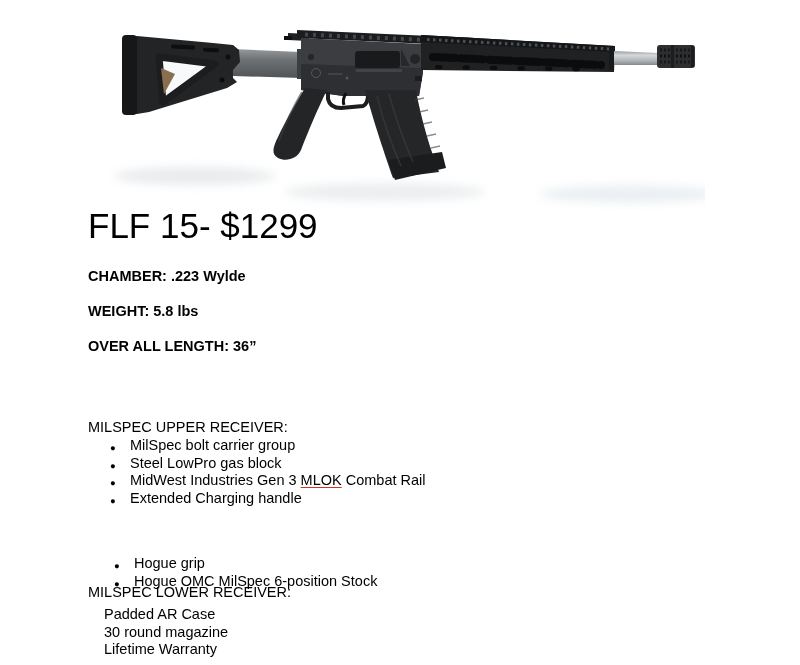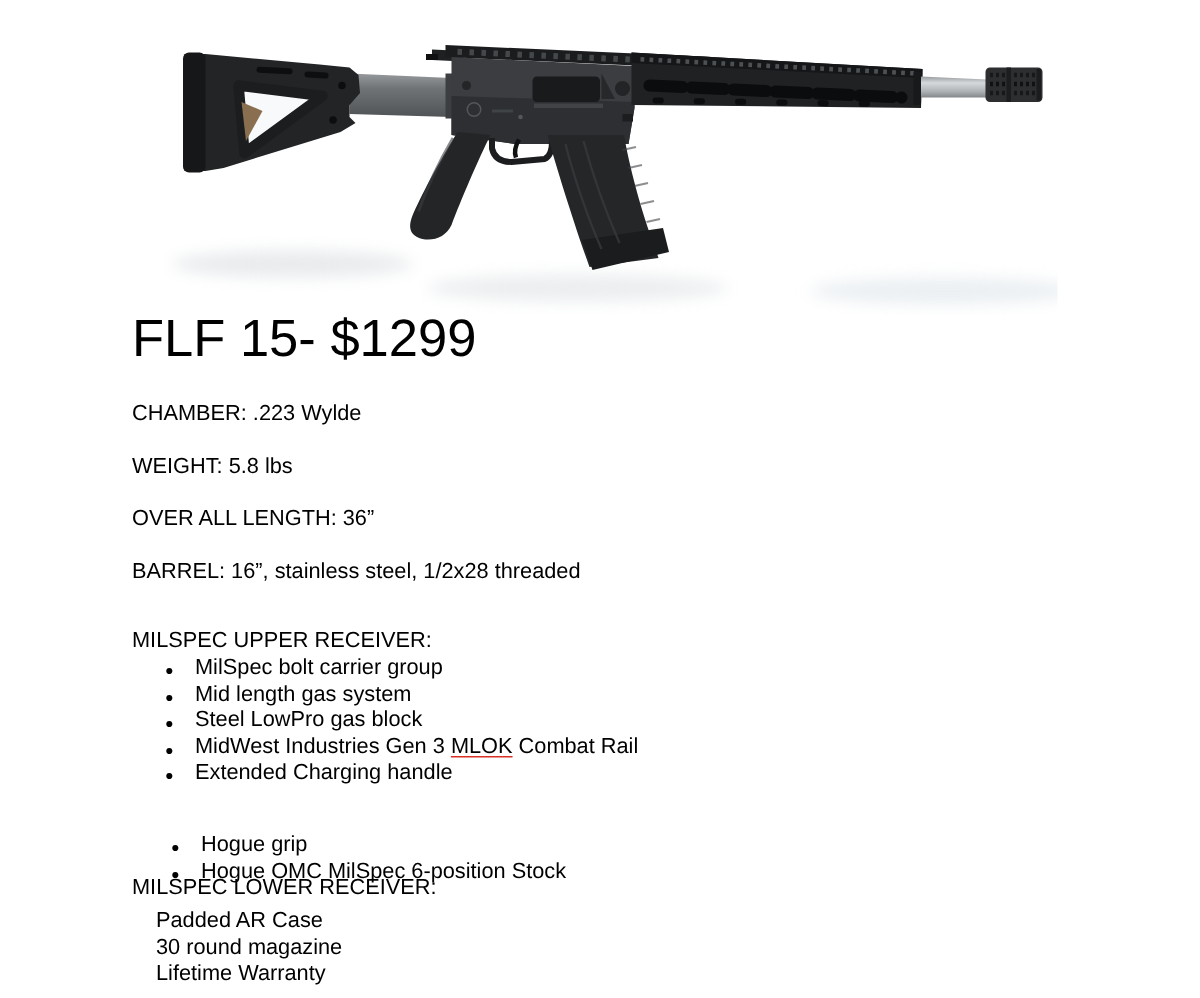--- a/index.html
+++ b/index.html
@@ -11,21 +11,21 @@
     position: relative;
     overflow: hidden;
   }
   .abs { position: absolute; }
   .title {
     left: 88px; top: 208px;
     font-size: 35px; line-height: 1;
     font-weight: 400; white-space: nowrap;
   }
   .body-text { font-size: 14.5px; line-height: 17.5px; white-space: nowrap; }
-  .specs { left: 88px; top: 268px; }
+  .specs { left: 88px; top: 268px; font-weight: bold; }
   .specs .spec-line { margin-bottom: 17.5px; }
   .upper-heading { left: 88px; top: 419px; }
   .upper-list { left: 84px; top: 437px; }
   .lower-heading { left: 88px; top: 537px; margin-top: 47px; }
   .lower-list { left: 88px; top: 555px; }
   .included { left: 104px; top: 606px; }
   ul.bullets { list-style: none; margin: 0; padding: 0; }
   ul.bullets li { position: relative; padding-left: 46px; }
   ul.bullets li::before {
     content: "\25CF";
@@ -141,28 +141,26 @@
     <rect x="606" y="46" width="3" height="21" fill="#1a1c1e"></rect>
   </g>
 </svg>
 
 <div class="abs title">FLF 15- $1299</div>
 
 <div class="abs specs body-text">
   <div class="spec-line">CHAMBER: .223 Wylde</div>
   <div class="spec-line">WEIGHT: 5.8 lbs</div>
   <div class="spec-line">OVER ALL LENGTH: 36”</div>
-  <div class="spec-line">BARREL: 16”, stainless steel, 1/2x28 threaded</div>
 </div>
 
 <div class="abs upper-heading body-text">MILSPEC UPPER RECEIVER:</div>
 
 <ul class="abs upper-list bullets body-text">
   <li>MilSpec bolt carrier group</li>
-  <li>Mid length gas system</li>
   <li>Steel LowPro gas block</li>
   <li><span>MidWest Industries Gen 3 </span><span class="misspell" style="text-decoration-color: rgb(217, 48, 37);">MLOK</span><span> Combat Rail</span></li>
   <li>Extended Charging handle</li>
 </ul>
 
 <div class="abs lower-heading body-text">MILSPEC LOWER RECEIVER:</div>
 
 <ul class="abs lower-list bullets body-text">
   <li>Hogue grip</li>
   <li>Hogue OMC MilSpec 6-position Stock</li>

